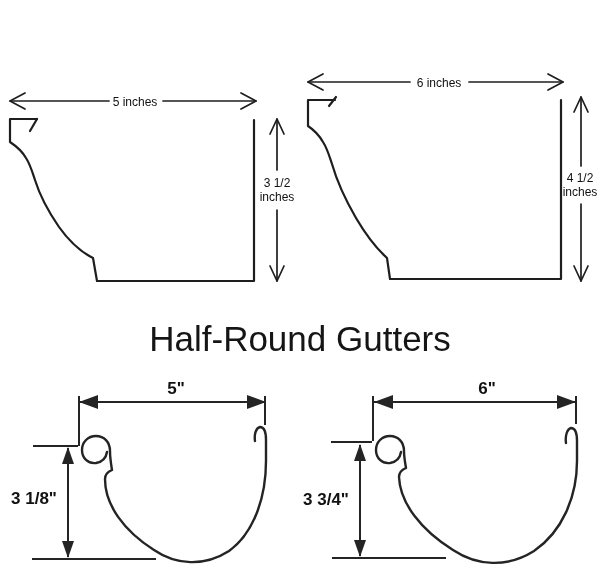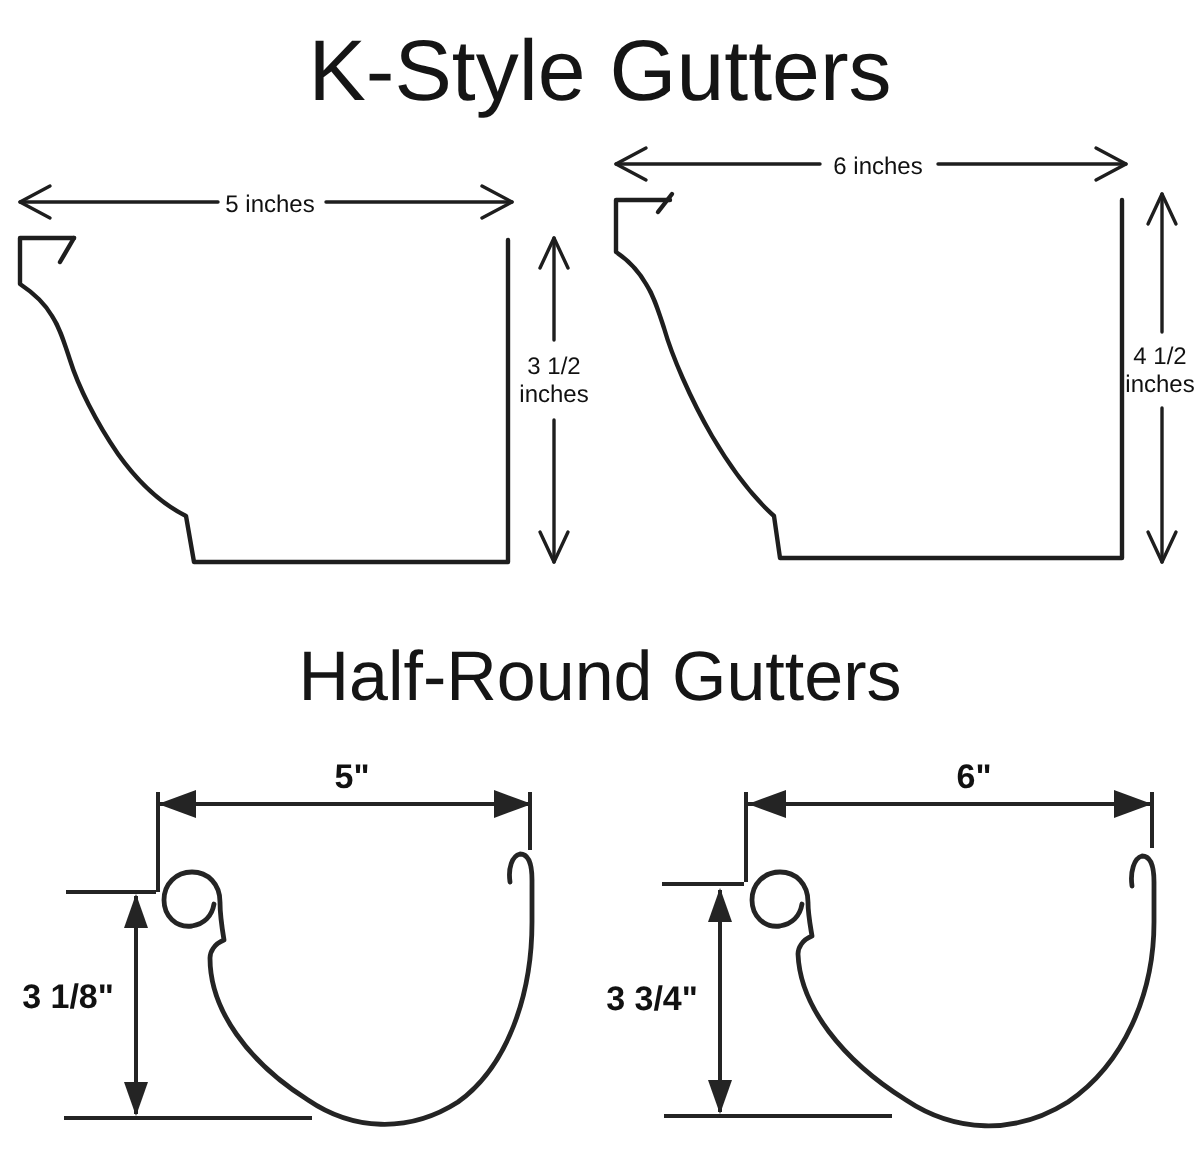--- a/index.html
+++ b/index.html
@@ -81,21 +81,20 @@
     font-weight: 700;
     fill: #111111;
   }
   .mid { text-anchor: middle; }
 </style>
 </head>
 <body>
 
 <div class="canvas">
 
-  <div class="section-title title-k">K-Style Gutters</div>
 
   <div class="section-title title-hr">Half-Round Gutters</div>
 
   <svg class="diagram" width="600" height="576" viewBox="0 0 600 576">
 
     <g>
       <g>
         <polyline class="k-dim" points="25,93 10,101 25,109"></polyline>
         <line class="k-dim" x1="10" y1="101" x2="109" y2="101"></line>
         <text class="k-label mid" x="135" y="106">5 inches</text>

